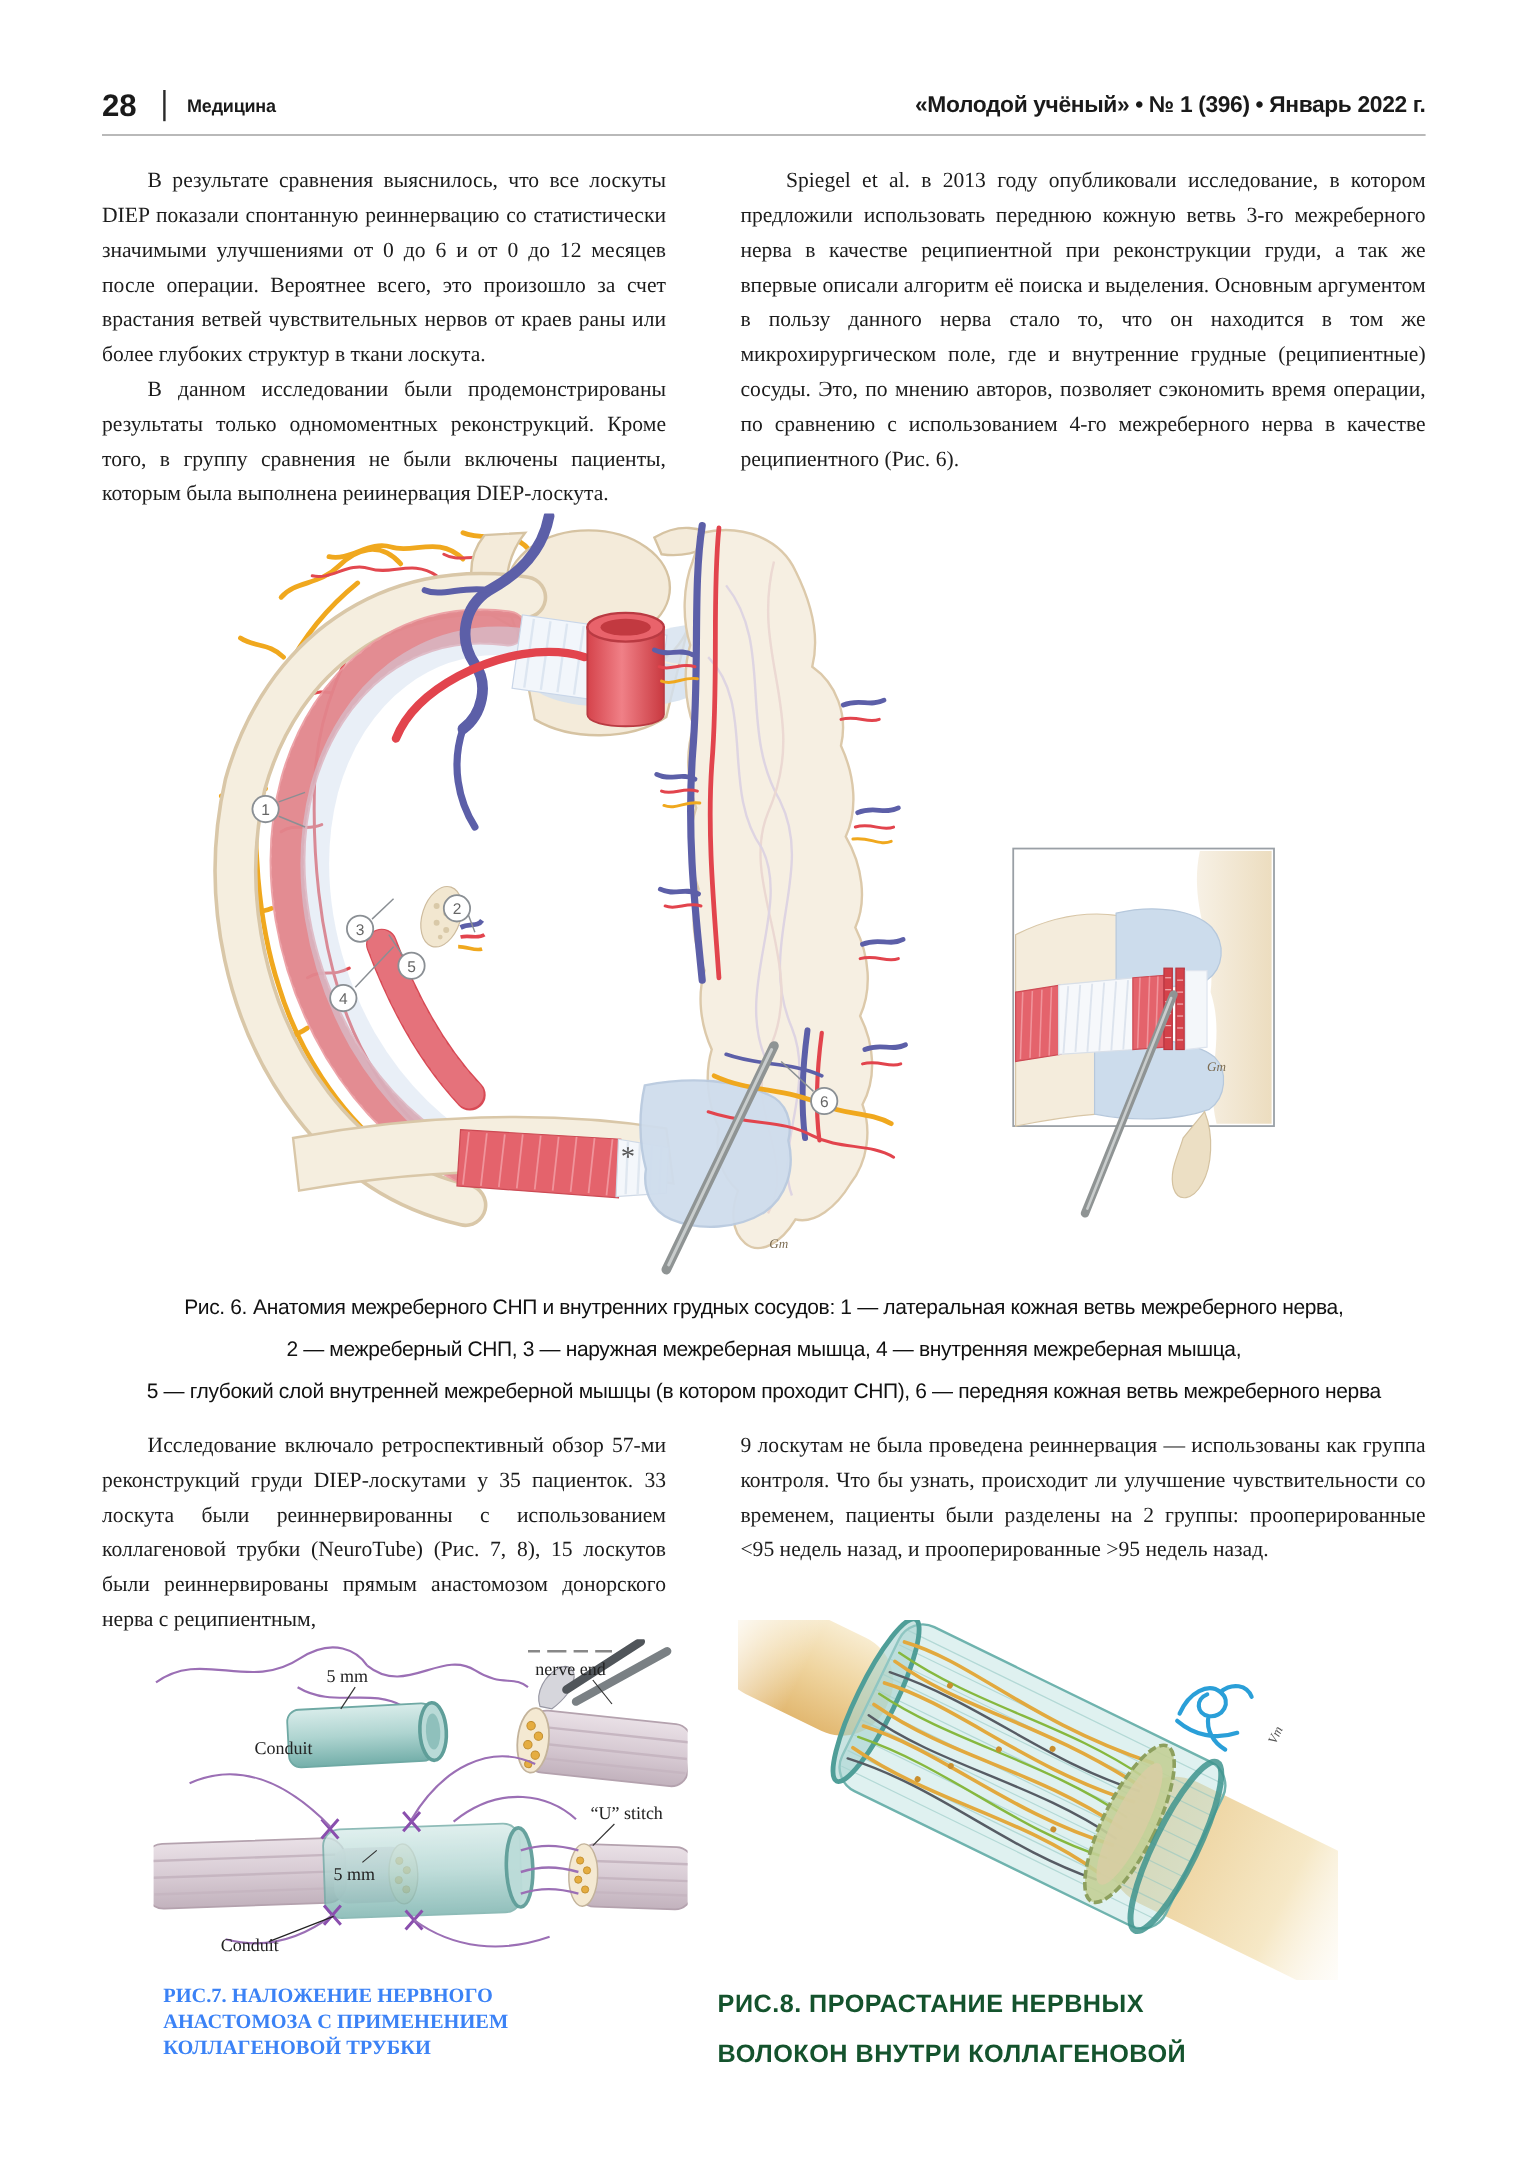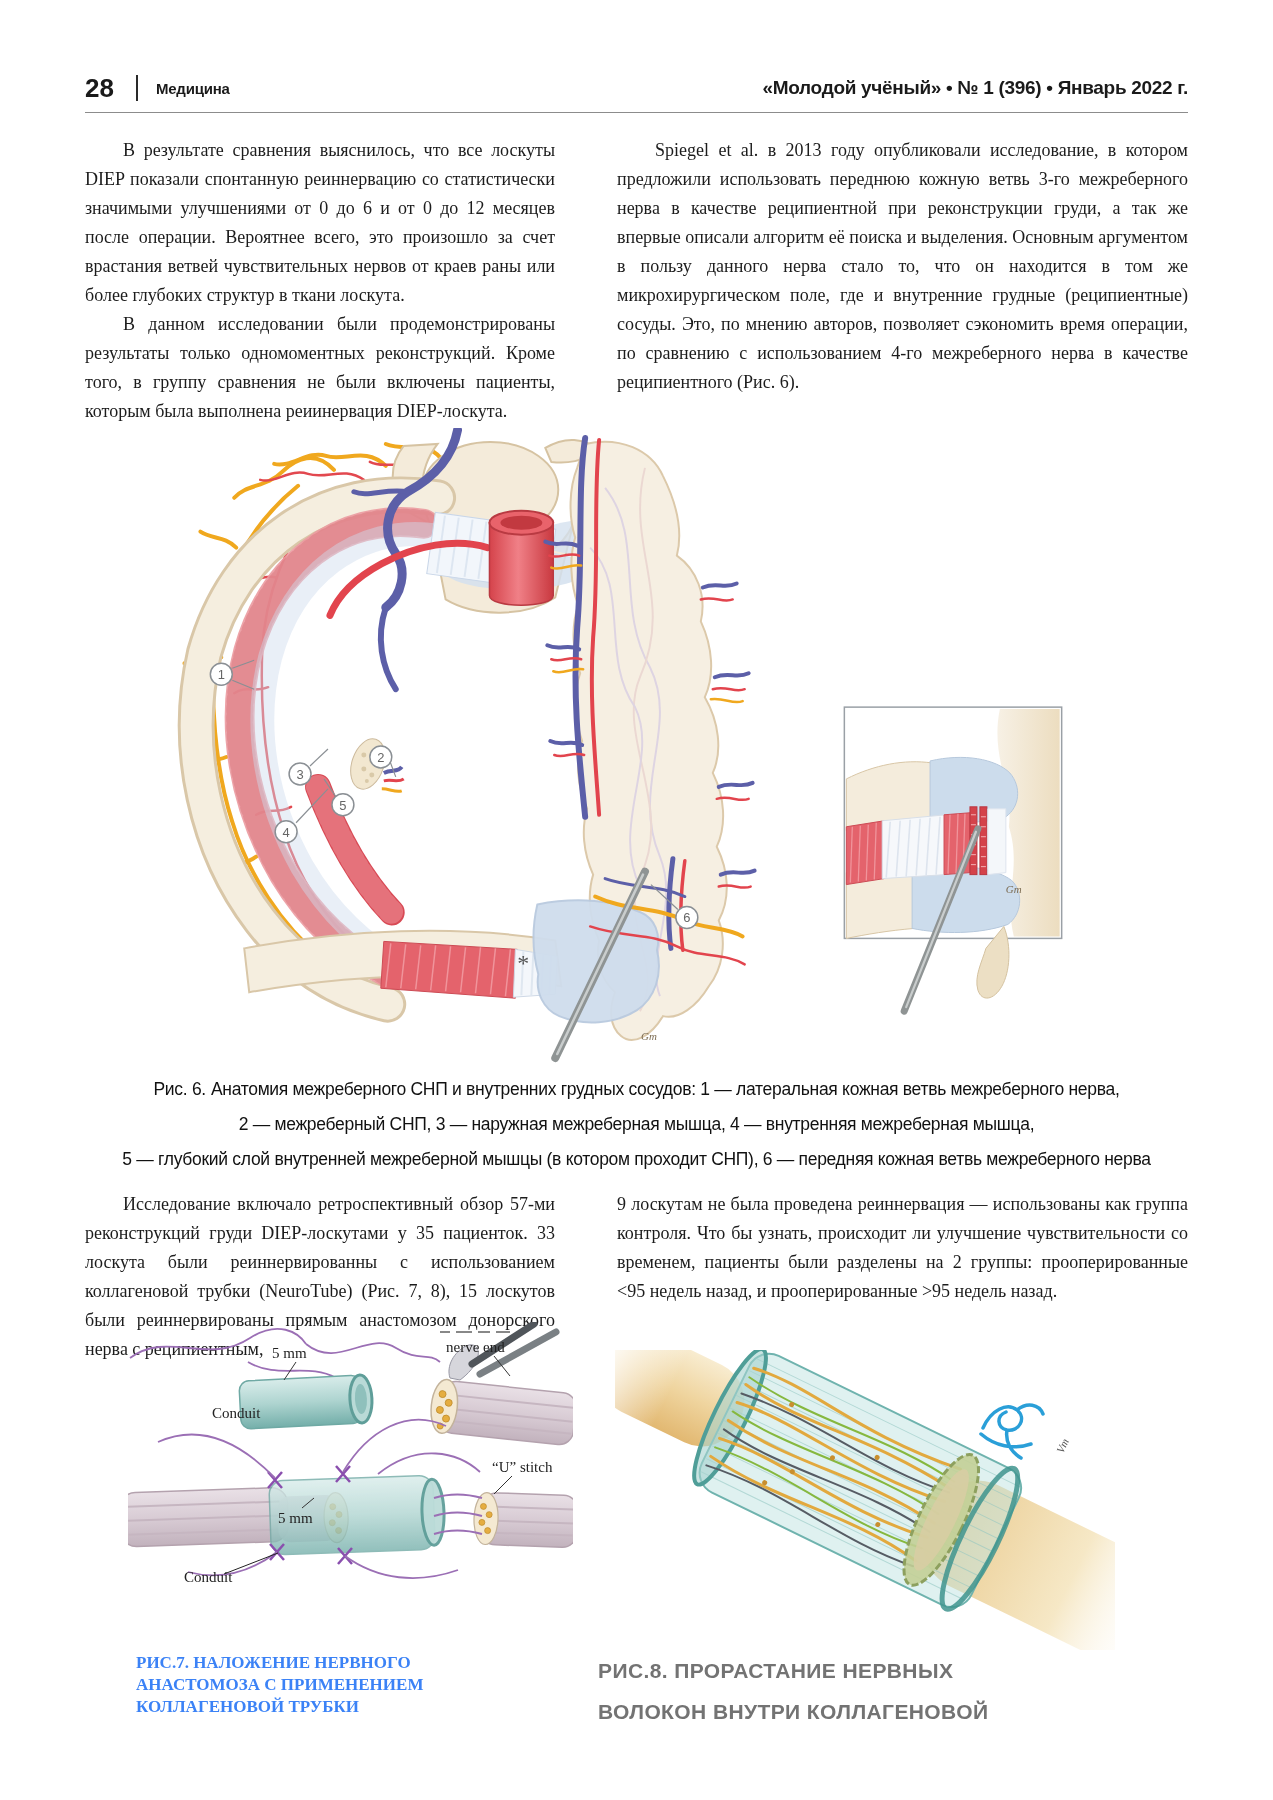--- a/index.html
+++ b/index.html
@@ -22,27 +22,27 @@
   .col-2b{left:617px;top:1190px;width:571px;}
   
   .fig6{position:absolute;left:85px;top:428px;width:1105px;height:638px;}
   .fig6-caption{position:absolute;left:85px;top:1072px;width:1103px;text-align:center;
       font-family:"Liberation Sans",sans-serif;font-size:17.5px;line-height:35px;
       letter-spacing:-0.3px;color:#111;}
   .fig6-caption .line{white-space:nowrap;}
   .cap-prefix{font-weight:normal;margin-right:5px;}
   .cap-bold{font-weight:normal;}
   
-  .fig7{position:absolute;left:128px;top:1322px;width:445px;height:275px;}
+  .fig7{position:absolute;left:128px;top:1366px;width:445px;height:275px;}
   .fig8{position:absolute;left:615px;top:1350px;width:500px;height:300px;}
   .fig7-caption{position:absolute;left:136px;top:1652px;width:345px;
       font-family:"Liberation Serif",serif;font-weight:bold;font-size:17px;line-height:22px;color:#3b82f6;}
   .fig8-caption{position:absolute;left:598px;top:1650px;width:520px;
       font-family:"Liberation Sans",sans-serif;font-weight:bold;font-size:21px;line-height:41px;
-      letter-spacing:0.4px;color:#737373;}
+      letter-spacing:0.4px;color:#14532d;}
   svg text{font-family:"Liberation Serif",serif;}
   .svg-label{font-size:15px;fill:#222;}
   .circ-num{font-family:"Liberation Sans",sans-serif;font-size:13px;fill:#666;}
 </style>
 </head>
 <body>
 
 <div class="page">
 
   <div class="header">

